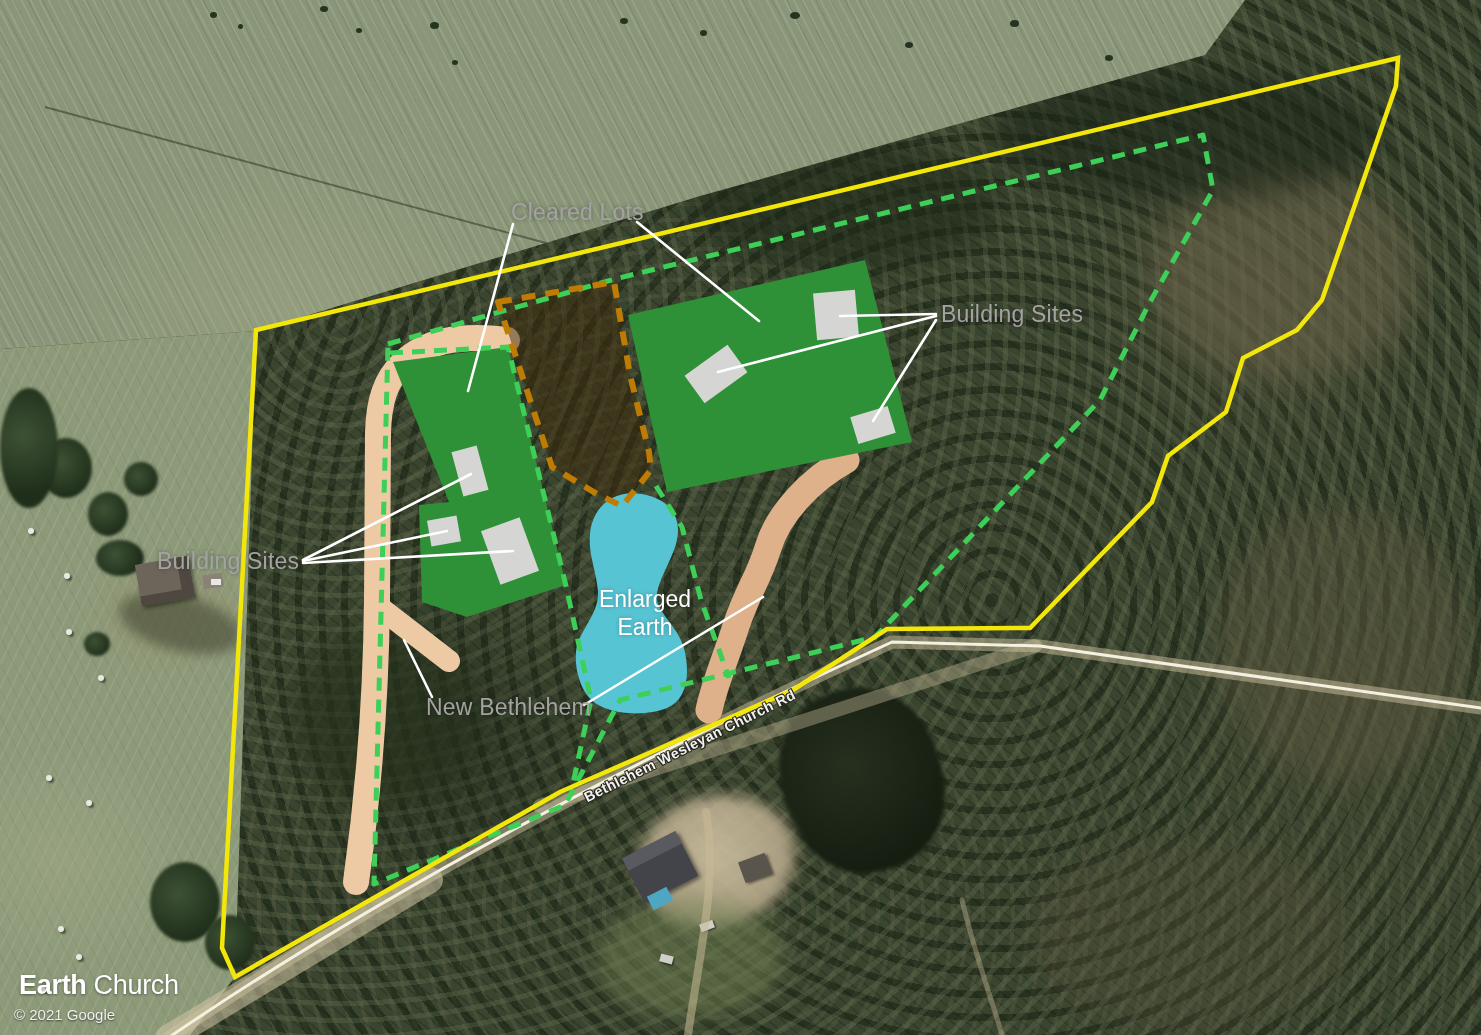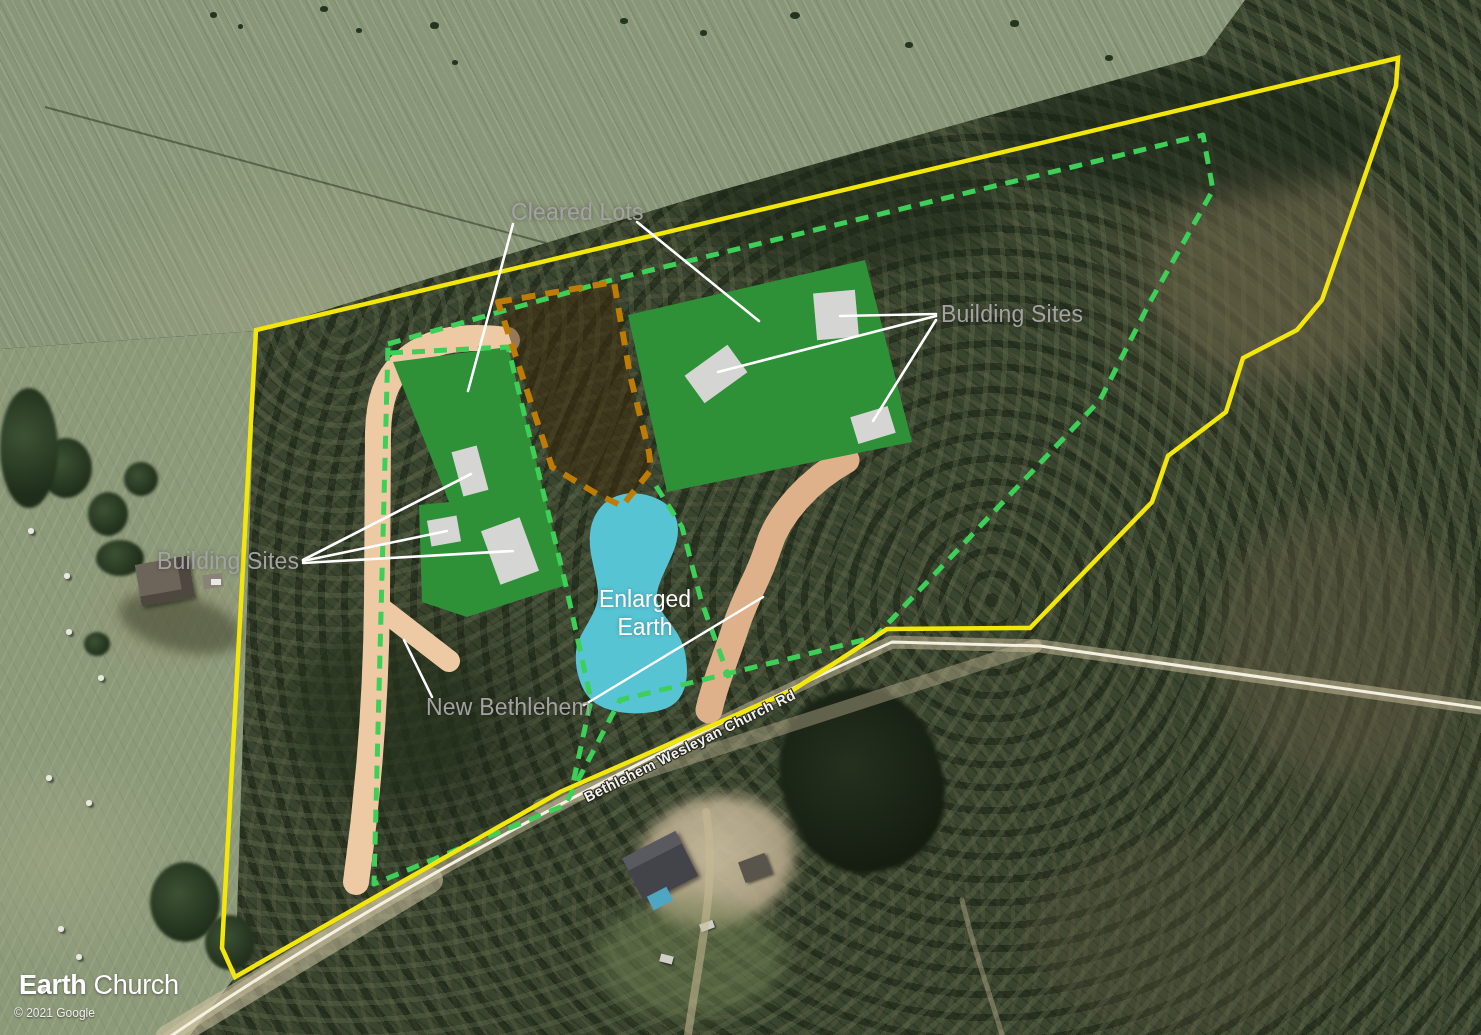--- a/index.html
+++ b/index.html
@@ -76,21 +76,21 @@
         text-shadow:0 0 4px rgba(0,0,0,.35);white-space:nowrap;}
   .pondlabel{z-index:10;color:#fff;font-size:23px;text-align:center;line-height:1.22;
         text-shadow:0 0 4px rgba(0,0,0,.3);}
   .roadlabel{z-index:10;color:#f2f2ee;font-size:14.5px;font-weight:bold;letter-spacing:.4px;
         transform:rotate(-26.5deg);transform-origin:left center;white-space:nowrap;
         text-shadow:-1px -1px 0 #26261f,1px -1px 0 #26261f,-1px 1px 0 #26261f,1px 1px 0 #26261f;}
   .brand{z-index:10;color:#fff;font-size:27px;letter-spacing:-.3px;
         text-shadow:0 1px 3px rgba(0,0,0,.45);}
   .brand .g1{font-weight:600;}
   .brand .g2{font-weight:300;margin-left:7px;}
-  .copyright{z-index:10;color:#f0f0ee;font-size:12px;text-shadow:0 1px 2px rgba(0,0,0,.6);padding-left:9px;}
+  .copyright{z-index:10;color:#f0f0ee;font-size:15px;text-shadow:0 1px 2px rgba(0,0,0,.6);padding-left:9px;}
 </style>
 </head>
 <body>
 
 <div id="map">
 
   <div class="abs bg-forest"></div>
   <div class="abs patch" style="left:1150px;top:170px;width:270px;height:210px;background:rgba(108,99,74,.5);"></div>
   <div class="abs patch" style="left:1215px;top:510px;width:250px;height:270px;background:rgba(98,90,66,.42);"></div>
   <div class="abs patch" style="left:290px;top:630px;width:190px;height:170px;background:rgba(38,50,28,.6);"></div>

